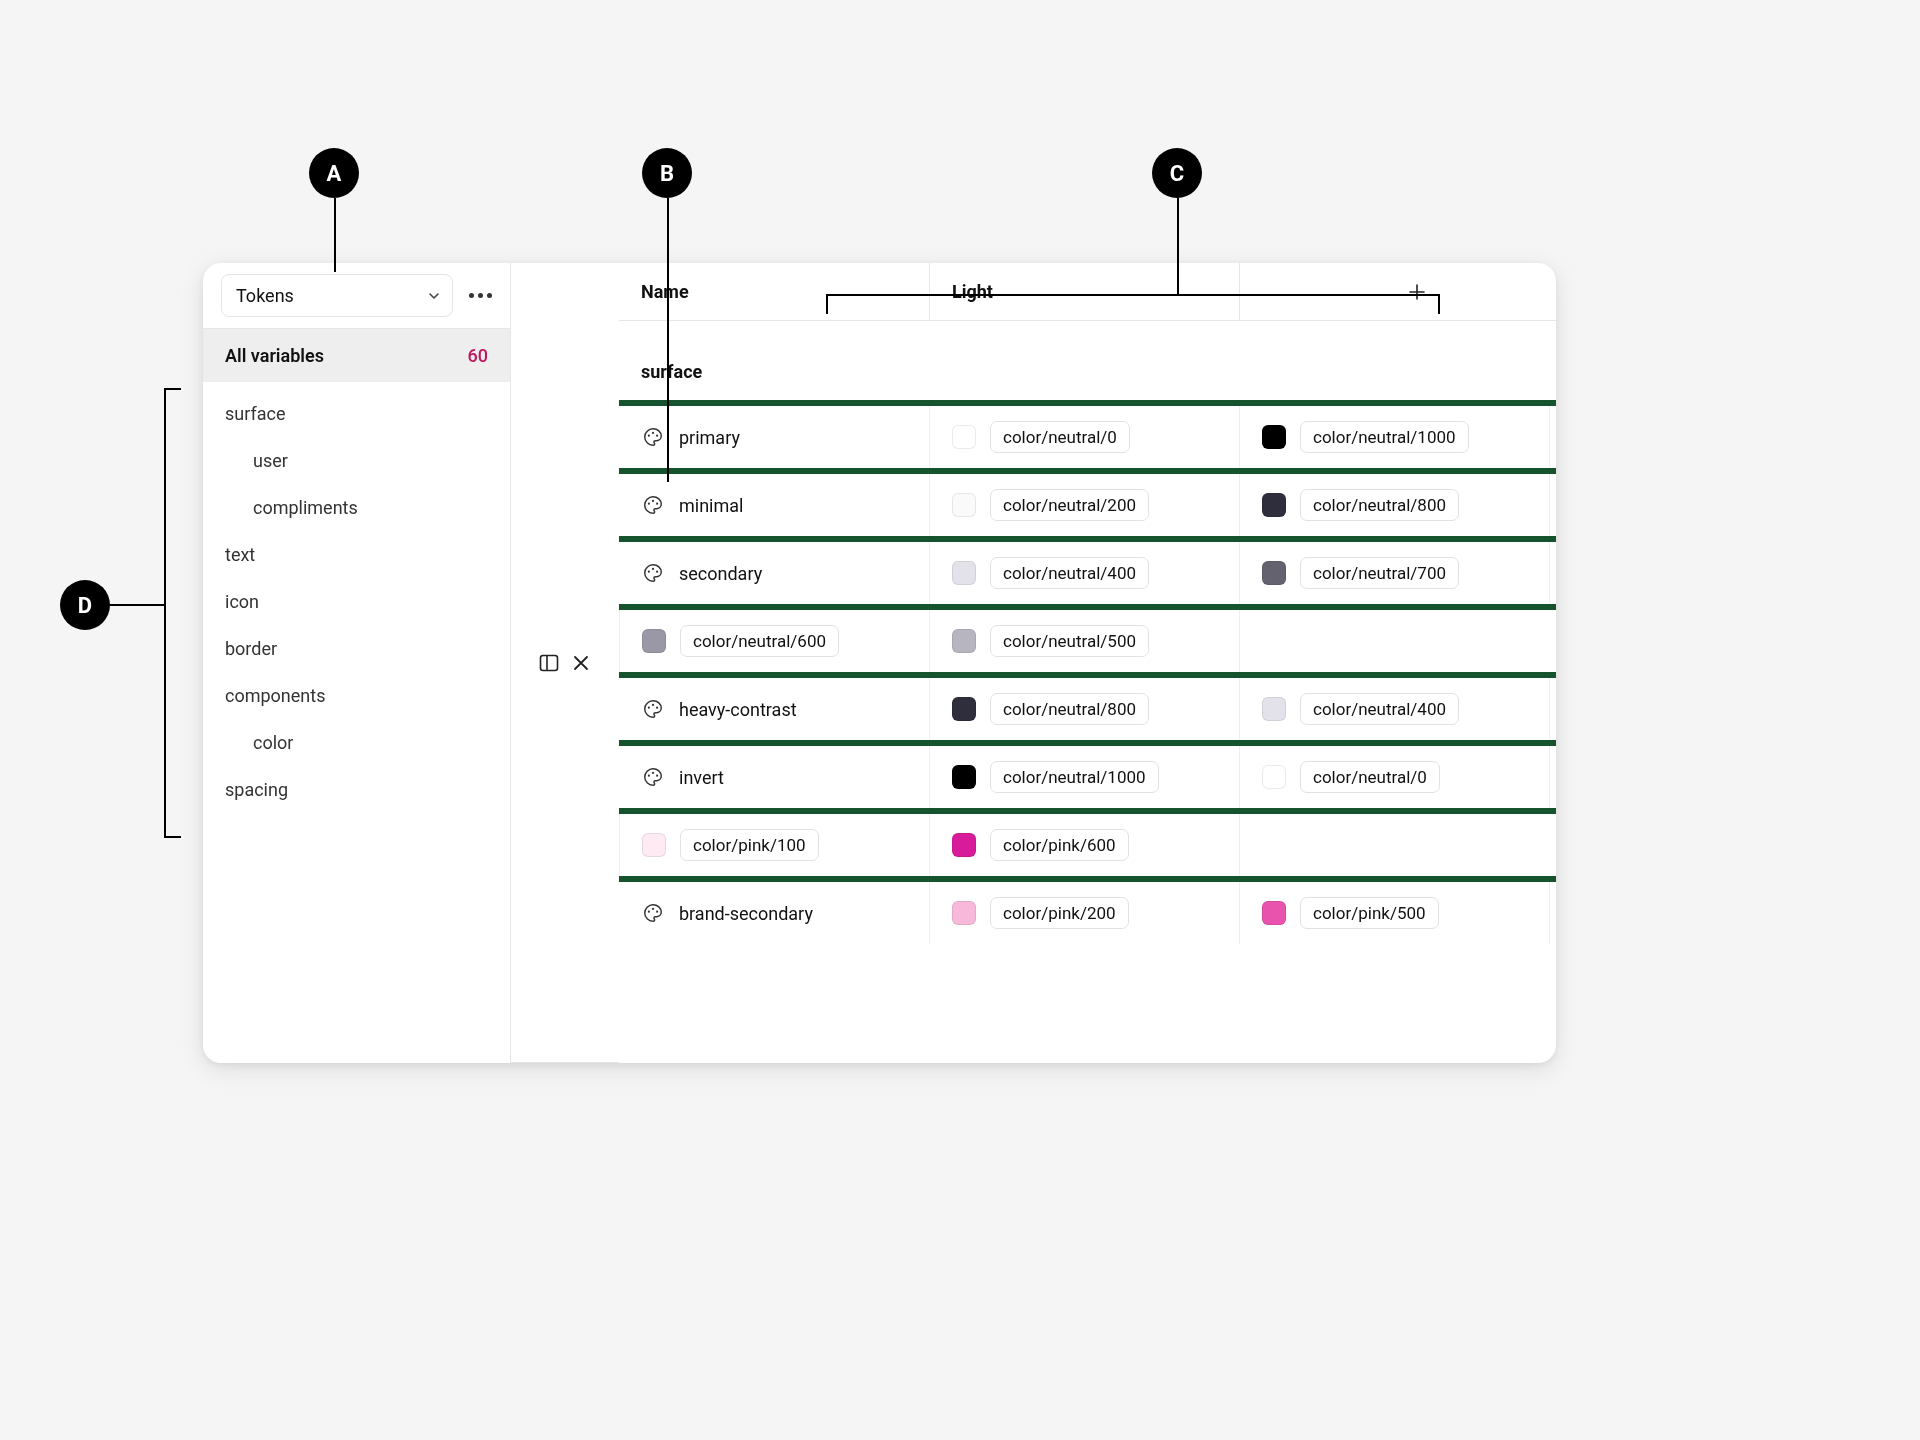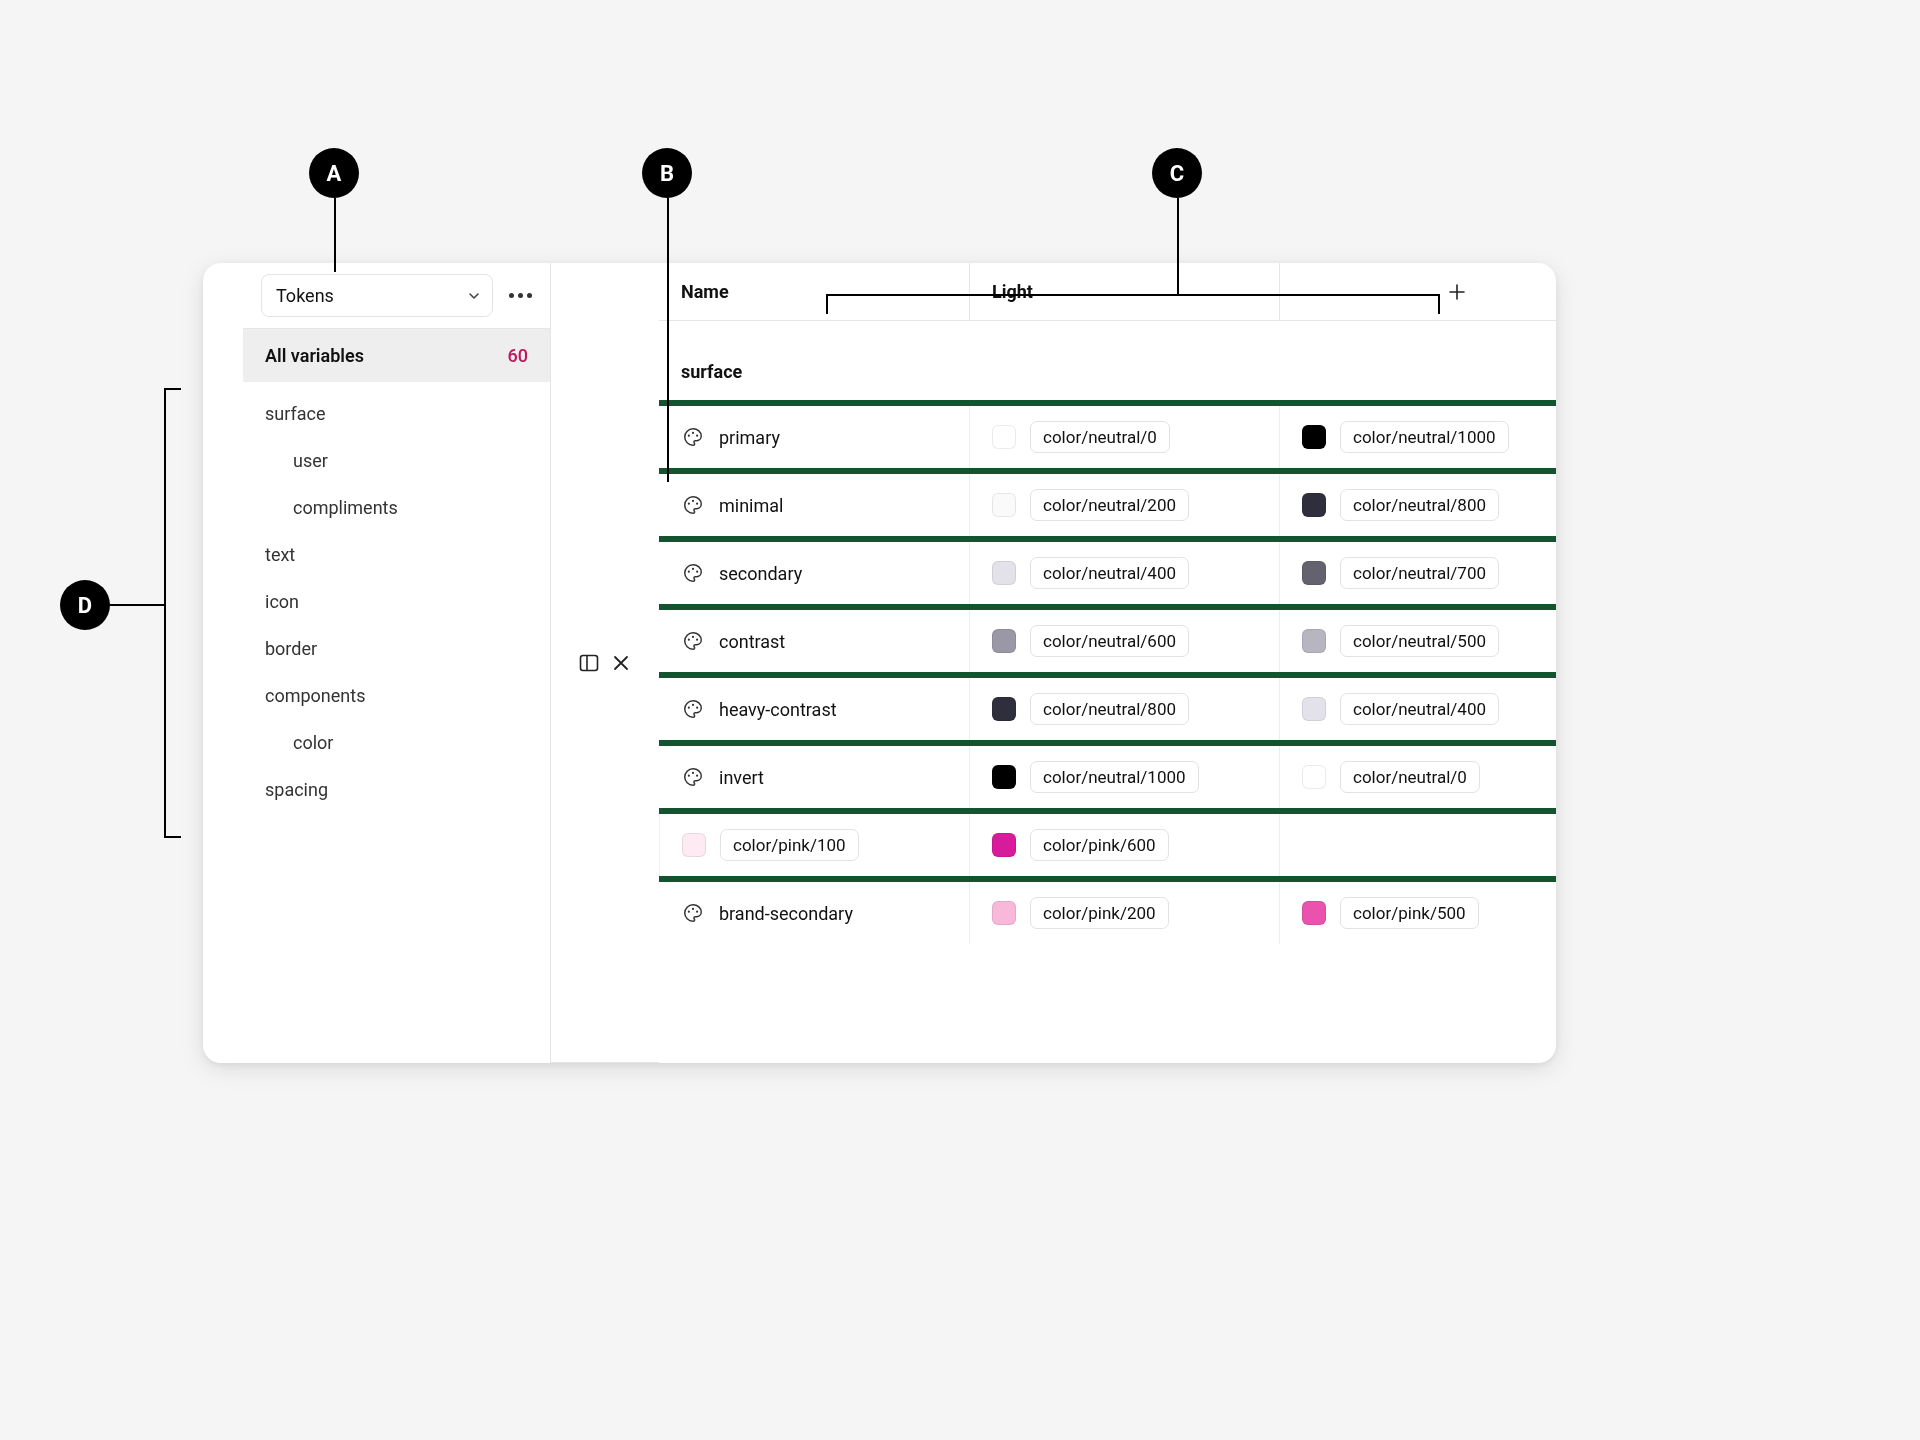--- a/index.html
+++ b/index.html
@@ -58,21 +58,20 @@
     flex: 1;
     min-height: 0;
   }
 
   
   .sidebar {
     width: 308px;
     border-right: 1px solid #e6e6e6;
     display: flex;
     flex-direction: column;
-    margin-left: 40px;
   }
   .sidebar-top {
     display: flex;
     align-items: center;
     padding: 11px 12px 11px 18px;
     gap: 10px;
     border-bottom: 1px solid #e6e6e6;
   }
   .select {
     flex: 1;
@@ -375,31 +374,20 @@
                   <span class="swatch" style="background: rgb(227, 226, 235);"></span>
                   <span class="chip">color/neutral/400</span>
                 </div>
                 <div class="cell mode">
                   <span class="swatch" style="background: rgb(100, 98, 111);"></span>
                   <span class="chip">color/neutral/700</span>
                 </div>
                 <div class="cell extra"></div>
               </div>
               <div class="row">
-                <div class="cell name">
-                  <span class="type-icon">
-                    <svg width="22" height="22" viewBox="0 0 24 24" fill="none" stroke="#333" stroke-width="1.6" stroke-linecap="round" stroke-linejoin="round">
-                      <path d="M12 21c-4.97 0-9-4.03-9-9s4.03-9 9-9 9 3.58 9 8c0 2.76-2.24 5-5 5h-1.5c-.83 0-1.5.67-1.5 1.5 0 .39.15.74.39 1.01.25.27.41.63.41 1.04 0 .8-.65 1.45-1.45 1.45H12z"></path>
-                      <circle cx="7.5" cy="10.5" r="1.2" fill="#333" stroke="none"></circle>
-                      <circle cx="12" cy="7.5" r="1.2" fill="#333" stroke="none"></circle>
-                      <circle cx="16.5" cy="10.5" r="1.2" fill="#333" stroke="none"></circle>
-                    </svg>
-                  </span>
-                  <span>contrast</span>
-                </div>
                 <div class="cell mode">
                   <span class="swatch" style="background: rgb(154, 152, 166);"></span>
                   <span class="chip">color/neutral/600</span>
                 </div>
                 <div class="cell mode">
                   <span class="swatch" style="background: rgb(183, 181, 192);"></span>
                   <span class="chip">color/neutral/500</span>
                 </div>
                 <div class="cell extra"></div>
               </div>

